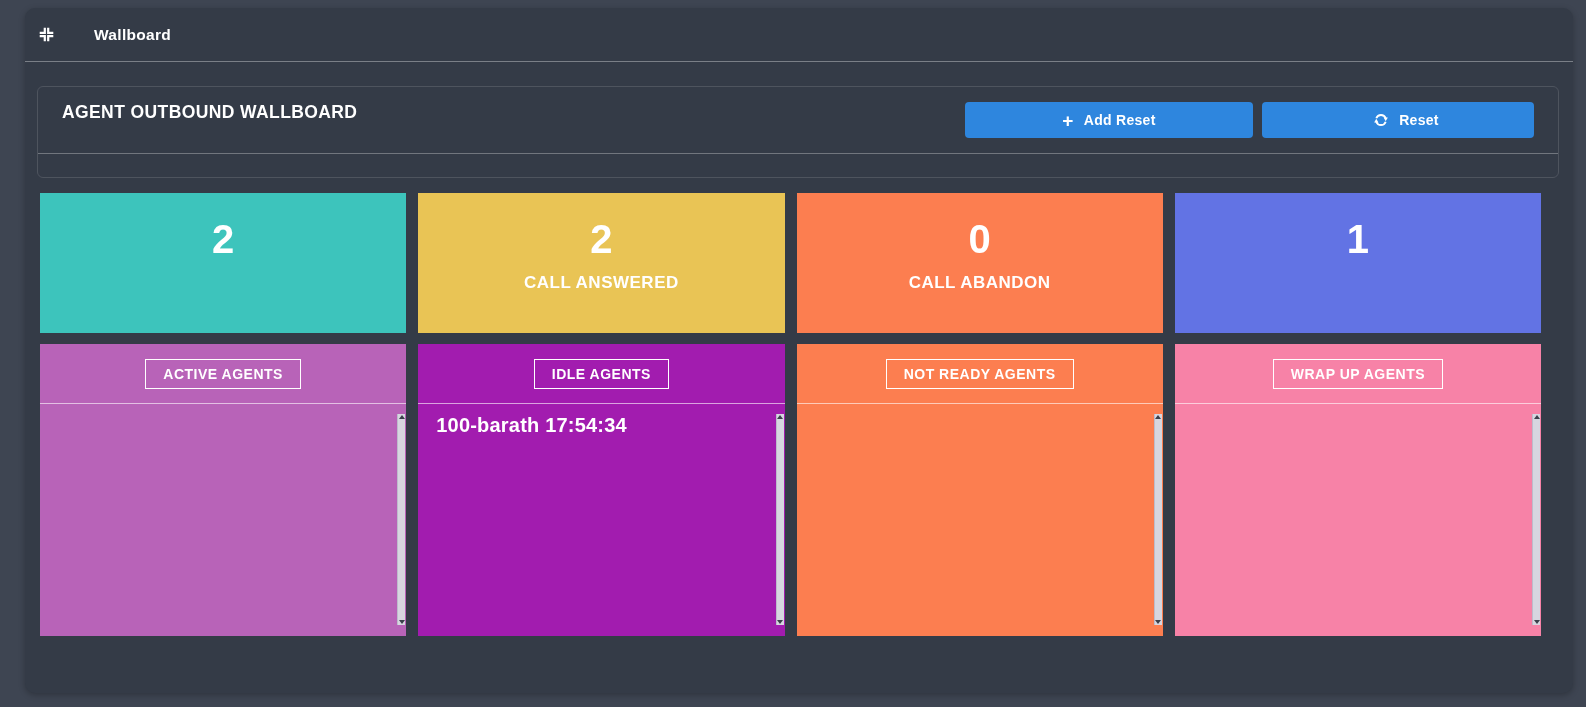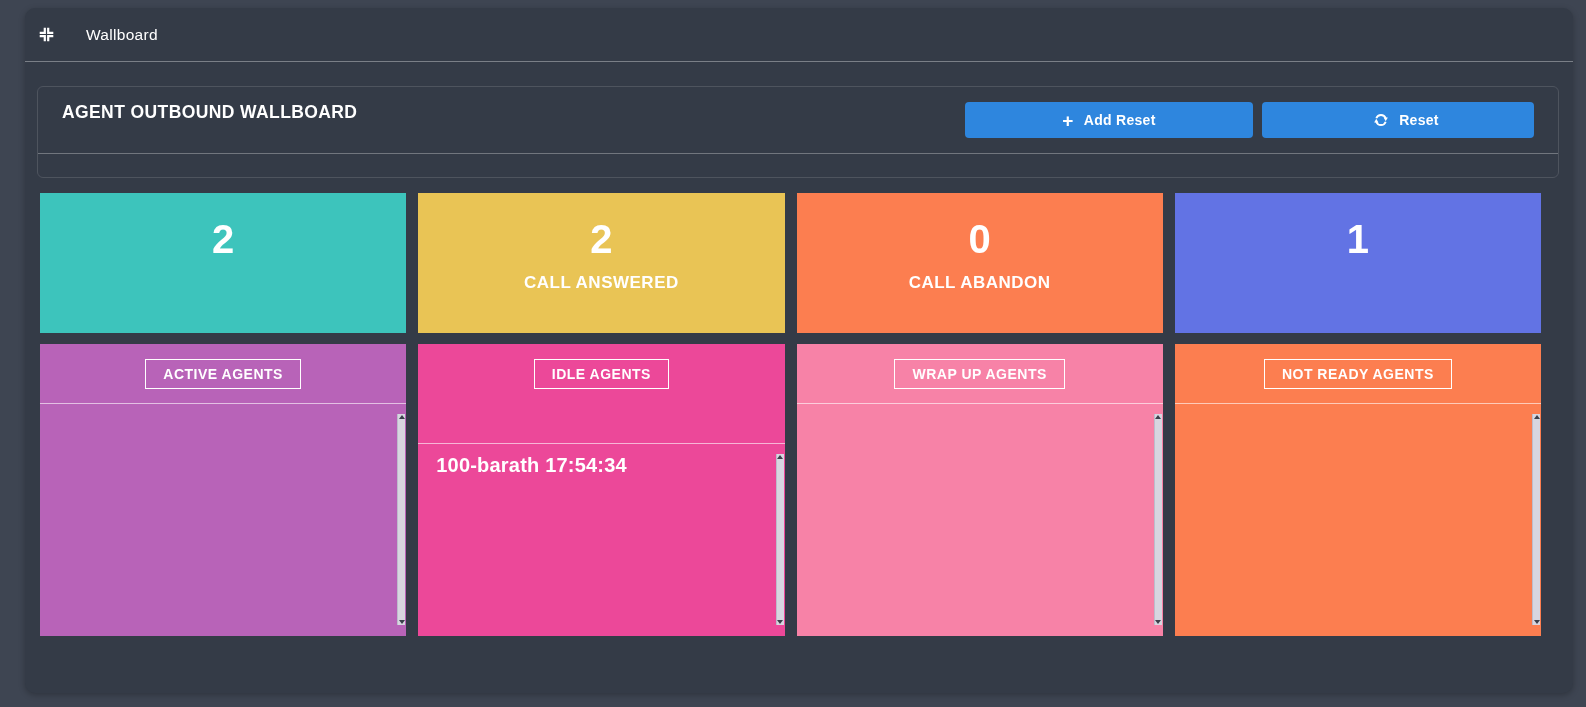--- a/index.html
+++ b/index.html
@@ -26,23 +26,23 @@
     align-items:center;
     padding:0 12px;
     border-bottom:1px solid rgba(255,255,255,0.35);
   }
   .nav-icon {
     width:18px; height:18px;
     display:inline-flex; align-items:center; justify-content:center;
     cursor:pointer;
   }
   .nav-title {
-    margin-left:31px;
+    margin-left:39px;
     font-size:15.5px;
-    font-weight:400;
+    font-weight:700;
     letter-spacing:0.3px;
   }
   
   .header-card {
     margin:24px 14px 0 12px;
     border:1px solid rgba(255,255,255,0.13);
     border-radius:6px;
   }
   .header-card-row {
     display:flex;
@@ -219,42 +219,42 @@
 
     <div class="agent-panel" style="background-color: rgb(184, 99, 184);">
       <div class="panel-header">
         <span class="panel-label-box">ACTIVE AGENTS</span>
       </div>
       <div class="panel-scroll">
         <div class="scrollbar"></div>
       </div>
     </div>
 
-    <div class="agent-panel" style="background-color: #ec4899; gap: 40px;">
+    <div class="agent-panel" style="background-color: #a21caf;">
       <div class="panel-header">
         <span class="panel-label-box">IDLE AGENTS</span>
       </div>
       <div class="panel-scroll">
           <div class="agent-entry">100-barath 17:54:34</div>
         <div class="scrollbar"></div>
       </div>
     </div>
 
+    <div class="agent-panel" style="background-color: rgb(252, 126, 80);">
+      <div class="panel-header">
+        <span class="panel-label-box">NOT READY AGENTS</span>
+      </div>
+      <div class="panel-scroll">
+        <div class="scrollbar"></div>
+      </div>
+    </div>
+
     <div class="agent-panel" style="background-color: rgb(247, 130, 167);">
       <div class="panel-header">
         <span class="panel-label-box">WRAP UP AGENTS</span>
       </div>
       <div class="panel-scroll">
         <div class="scrollbar"></div>
       </div>
     </div>
 
-    <div class="agent-panel" style="background-color: rgb(252, 126, 80);">
-      <div class="panel-header">
-        <span class="panel-label-box">NOT READY AGENTS</span>
-      </div>
-      <div class="panel-scroll">
-        <div class="scrollbar"></div>
-      </div>
-    </div>
-
   </div>
 </div>
 
 </body></html>

